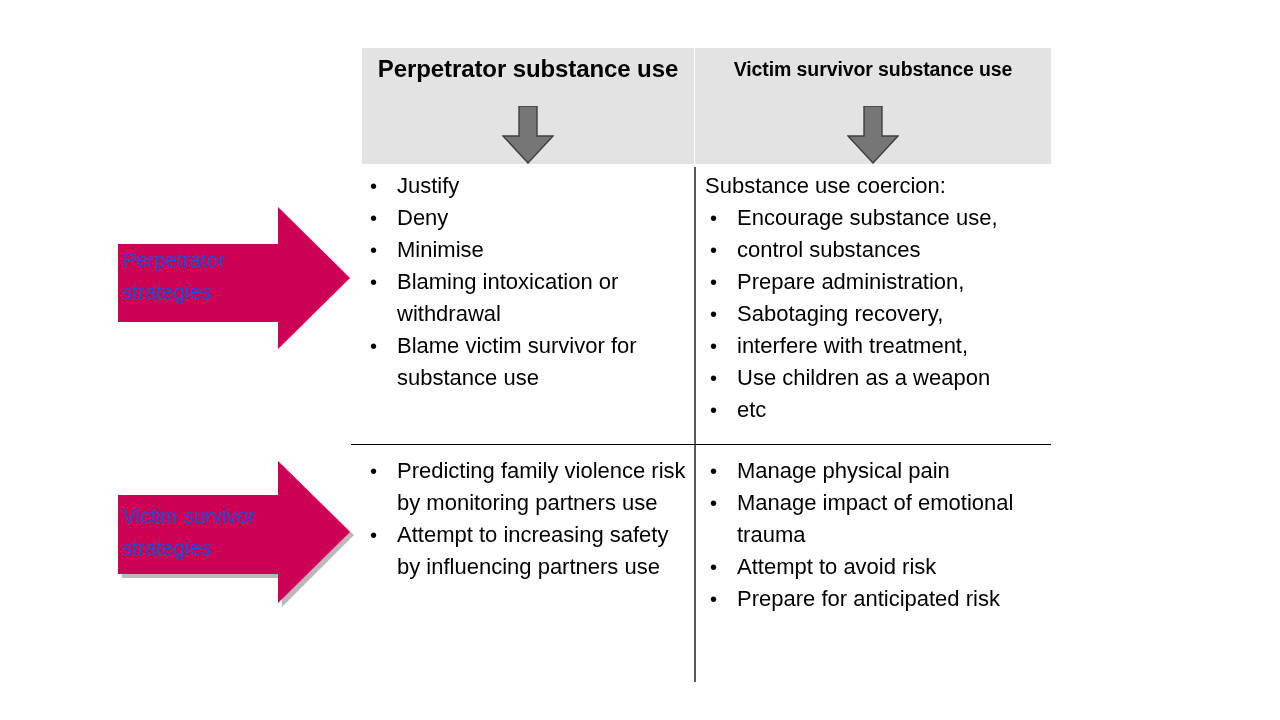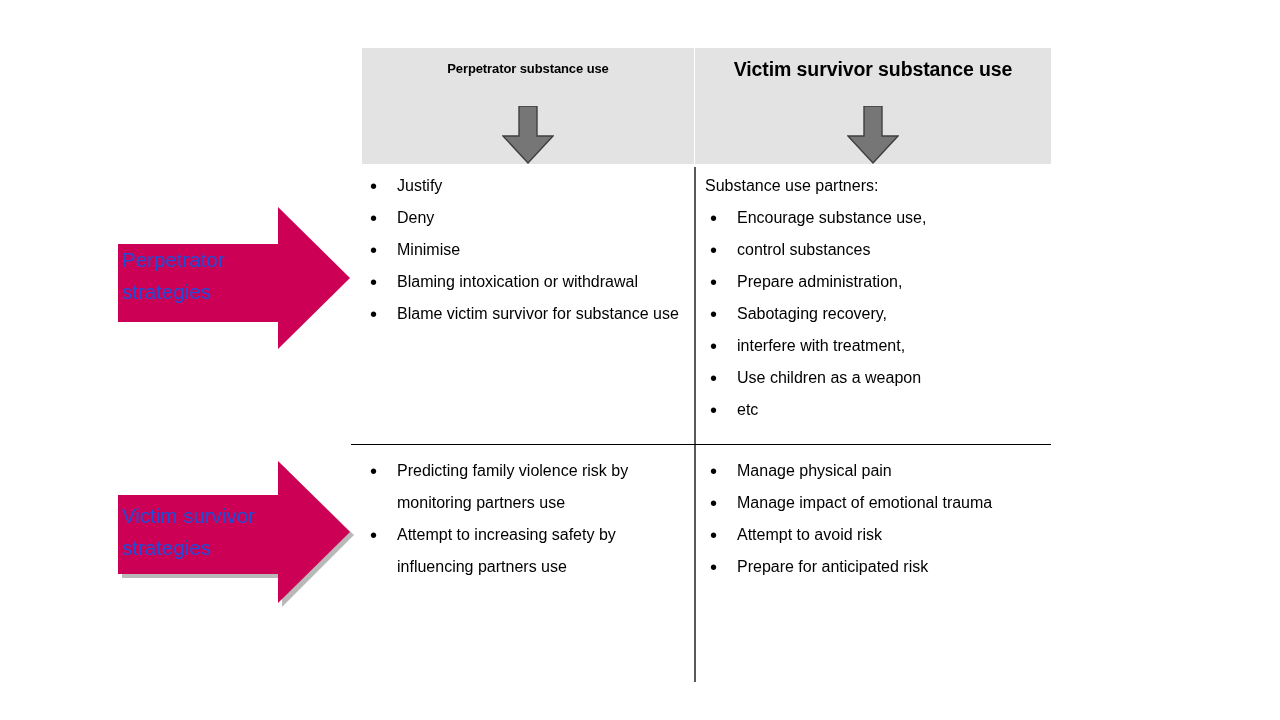--- a/index.html
+++ b/index.html
@@ -33,21 +33,21 @@
   }
   .hdr-box.col1 { left: 362px; width: 332px; }
   .hdr-box.col2 { left: 695px; width: 356px; }
 
   .hdr-title {
     position: absolute;
     left: 0;
     right: 0;
     top: 8px;
     text-align: center;
-    font-size: 13px;
+    font-size: 24px;
     font-weight: bold;
     letter-spacing: -0.1px;
     line-height: 26px;
     white-space: nowrap;
   }
   .hdr-box.col2 .hdr-title { font-size: 19.5px; }
 
   .down-arrow {
     position: absolute;
     bottom: 0px;
@@ -72,21 +72,21 @@
     top: 444px;
     width: 700px;
     height: 1px;
     background: #000000;
   }
 
   
   .cell {
     position: absolute;
     box-sizing: border-box;
-    font-size: 16px;
+    font-size: 22px;
     line-height: 32px;
   }
   .cell.r1c1 { left: 362px; top: 170px; width: 330px; }
   .cell.r1c2 { left: 705px; top: 170px; width: 350px; }
   .cell.r2c1 { left: 362px; top: 455px; width: 330px; }
   .cell.r2c2 { left: 705px; top: 455px; width: 350px; }
 
   .cell .lead {
     margin: 0 0 0 0;
     padding: 0;
@@ -166,21 +166,21 @@
     <ul class="bullets">
       <li>Justify</li>
       <li>Deny</li>
       <li>Minimise</li>
       <li>Blaming intoxication or withdrawal</li>
       <li>Blame victim survivor for substance use</li>
     </ul>
   </div>
 
   <div class="cell r1c2">
-    <p class="lead">Substance use partners:</p>
+    <p class="lead">Substance use coercion:</p>
     <ul class="bullets">
       <li>Encourage substance use,</li>
       <li>control substances</li>
       <li>Prepare administration,</li>
       <li>Sabotaging recovery,</li>
       <li>interfere with treatment,</li>
       <li>Use children as a weapon</li>
       <li>etc</li>
     </ul>
   </div>

